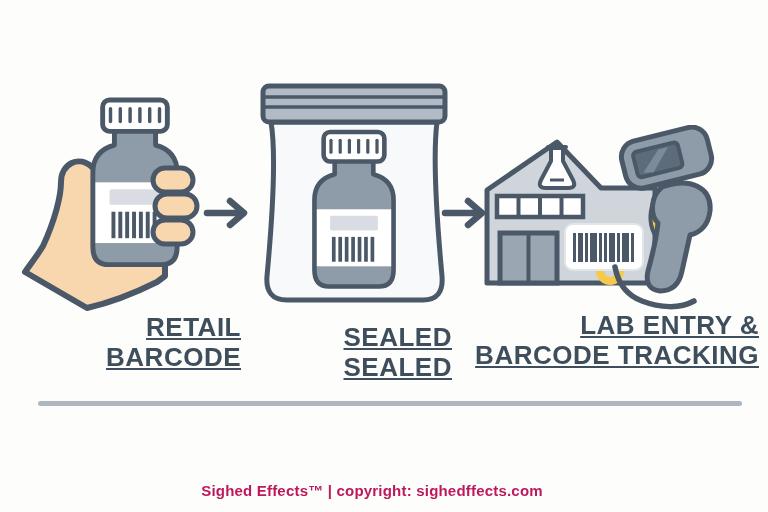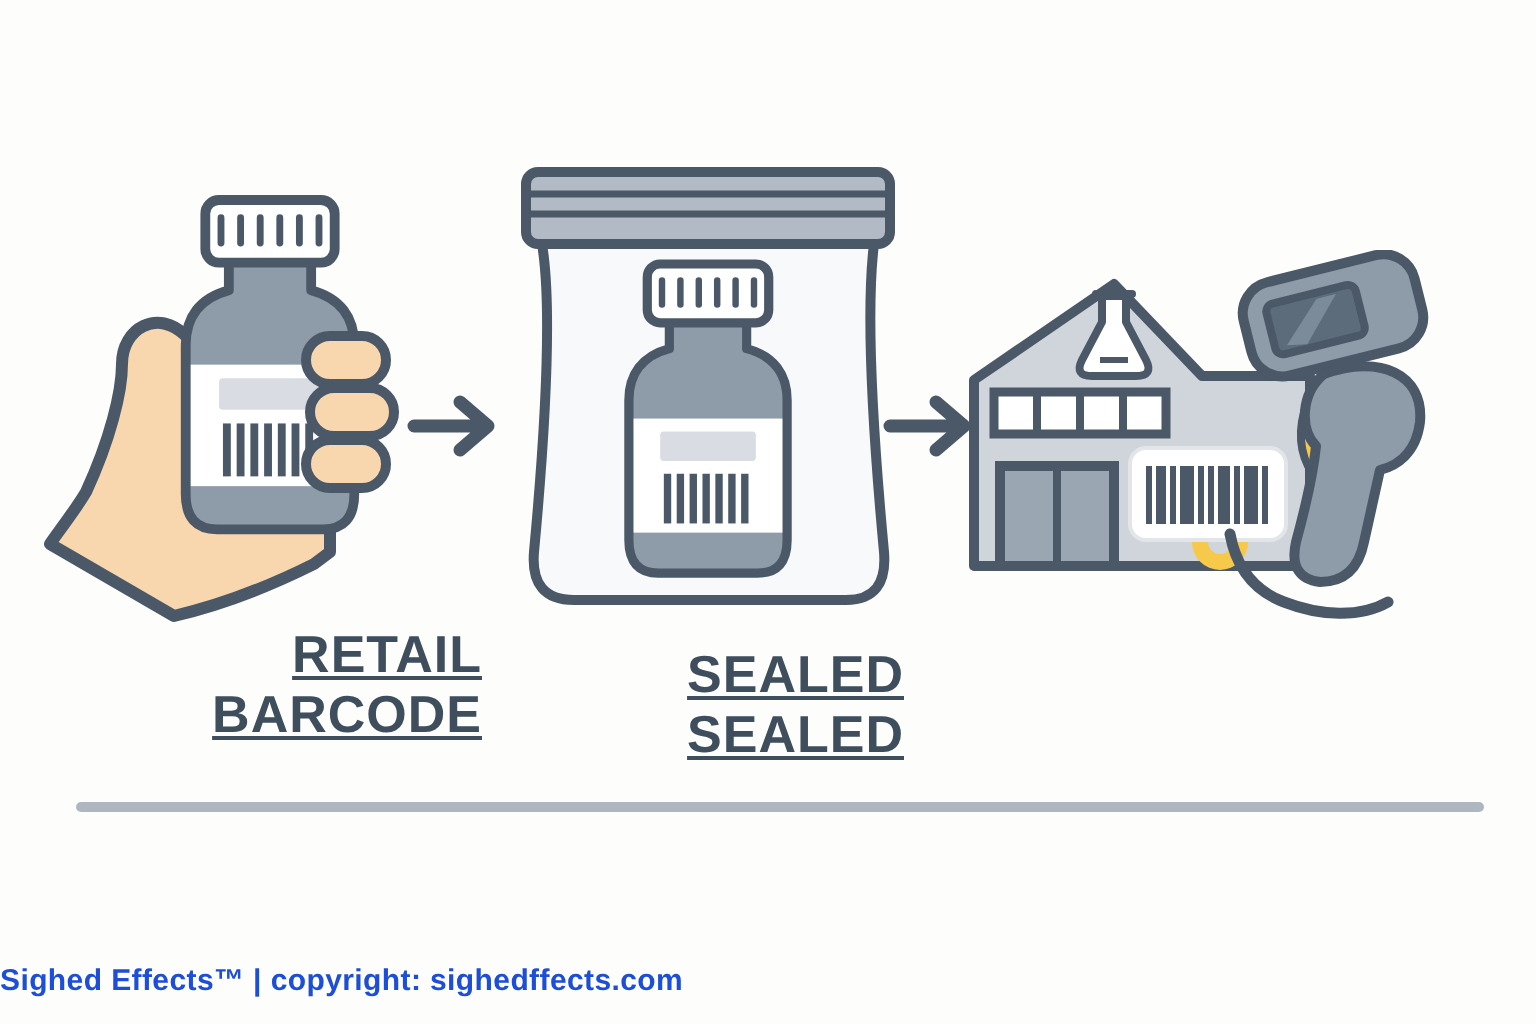--- a/index.html
+++ b/index.html
@@ -13,22 +13,22 @@
     font-size:26px;line-height:30px;letter-spacing:0.5px;text-decoration:underline;
   }
   #label-step1{left:41px;top:312px;width:200px;}
   #label-step2{left:252px;top:322px;width:200px;}
   #label-step3{left:459px;top:310px;width:300px;}
   #divider{
     position:absolute;left:38px;top:401px;width:704px;height:5px;
     background:#AEB6BF;border-radius:3px;
   }
   #footer{
-    position:absolute;left:0;right:24px;top:482px;text-align:left;
-    color:#1d4ed8;font-size:15px;font-weight:600;letter-spacing:0.2px;
+    position:absolute;left:0;right:24px;top:482px;text-align:center;
+    color:#be185d;font-size:15px;font-weight:600;letter-spacing:0.2px;
   }
   svg *{vector-effect:none;}
 </style>
 </head>
 <body>
 
 <div id="canvas">
 
   <svg class="illus" style="left:15px;top:80px;" width="200" height="235" viewBox="0 0 200 235">
 
@@ -166,18 +166,22 @@
   </svg>
 
   <div class="step-label" id="label-step1">
     <div>RETAIL</div>
     <div>BARCODE</div>
   </div>
   <div class="step-label" id="label-step2">
     <div>SEALED</div>
     <div>SEALED</div>
   </div>
+  <div class="step-label" id="label-step3">
+    <div>LAB ENTRY &amp;</div>
+    <div>BARCODE TRACKING</div>
+  </div>
 
   <div id="divider"></div>
 
   <div id="footer">Sighed Effects™ | copyright: sighedffects.com</div>
 
 </div>
 
 </body></html>

